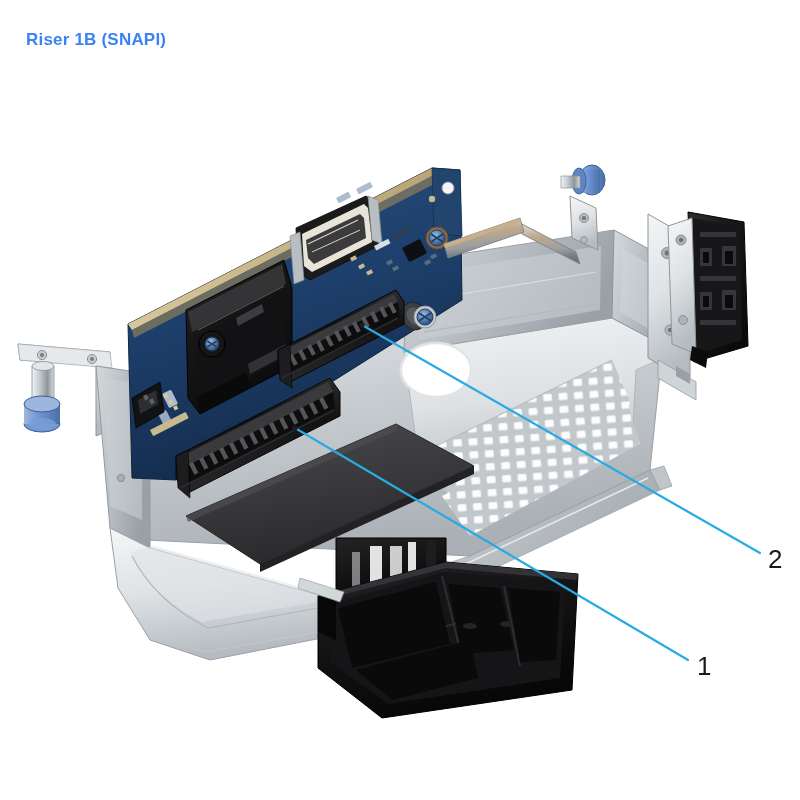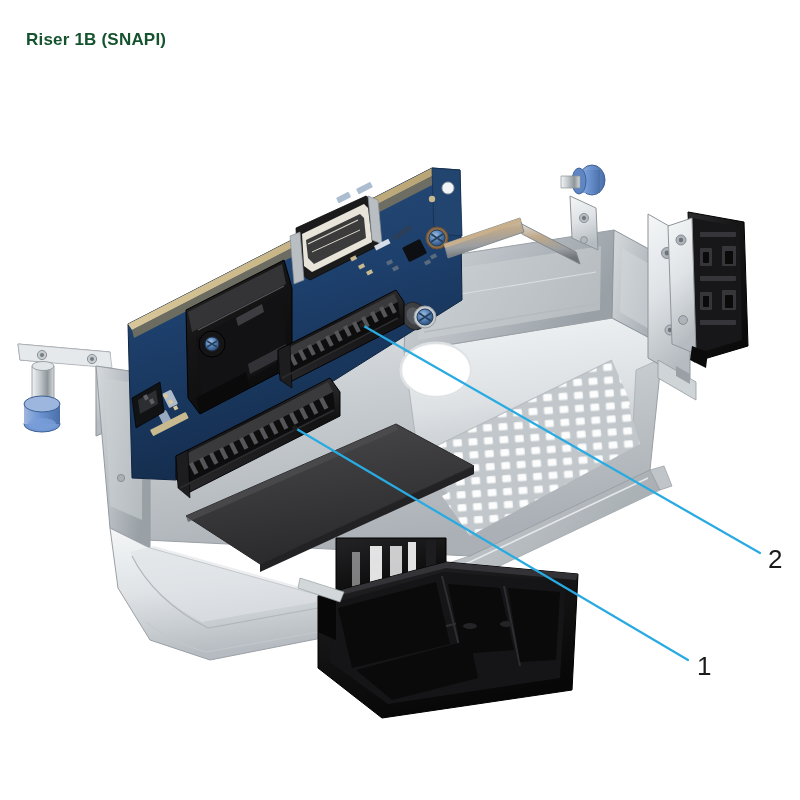--- a/index.html
+++ b/index.html
@@ -47,21 +47,21 @@
     line-height: 1;
   }
   #callout-label-2 { left: 768px; top: 546px; }
   #callout-label-1 { left: 697px; top: 653px; }
 </style>
 </head>
 <body>
 
 <div id="page" style="background: rgb(255, 255, 255);">
 
-  <div id="figure-title" style="color: #14532d;">Riser 1B (SNAPI)</div>
+  <div id="figure-title" style="color: #3b82f6;">Riser 1B (SNAPI)</div>
 
   <svg id="illustration" viewBox="0 0 800 800" xmlns="http://www.w3.org/2000/svg">
 
     <defs>
       <linearGradient id="gMetalTop" x1="0" y1="0" x2="0.35" y2="1">
         <stop offset="0" stop-color="#e8ebed"></stop>
         <stop offset="0.45" stop-color="#c9ced2"></stop>
         <stop offset="1" stop-color="#aab0b5"></stop>
       </linearGradient>
       <linearGradient id="gMetalSide" x1="0" y1="0" x2="1" y2="0.4">

